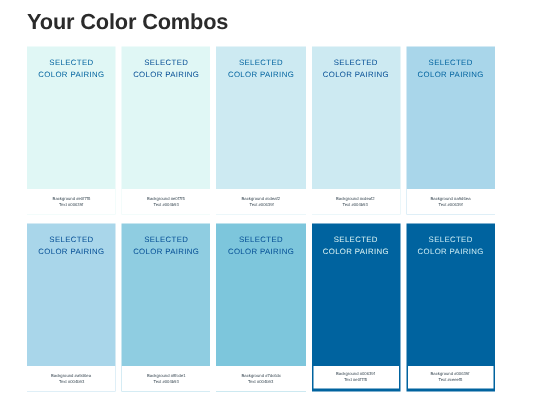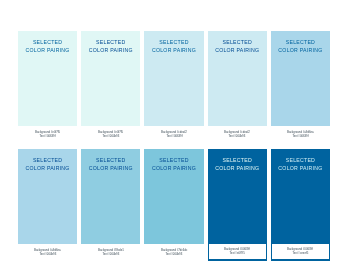--- a/index.html
+++ b/index.html
@@ -82,20 +82,21 @@
   .card.has-edge .card-label {
     margin: 0 1.2px 1.6px 1.2px;
     height: 15px;
   }
 </style>
 </head>
 <body>
 
 <div class="page">
 
+  <div class="page-title">Your Color Combos</div>
 
   <div class="grid">
 
     <div class="row">
 
       <div class="card" style="background: rgb(224, 247, 245);">
         <div class="card-body">
           <div class="card-heading" style="color: rgb(0, 99, 159);">SELECTED
 COLOR PAIRING</div>
         </div>

